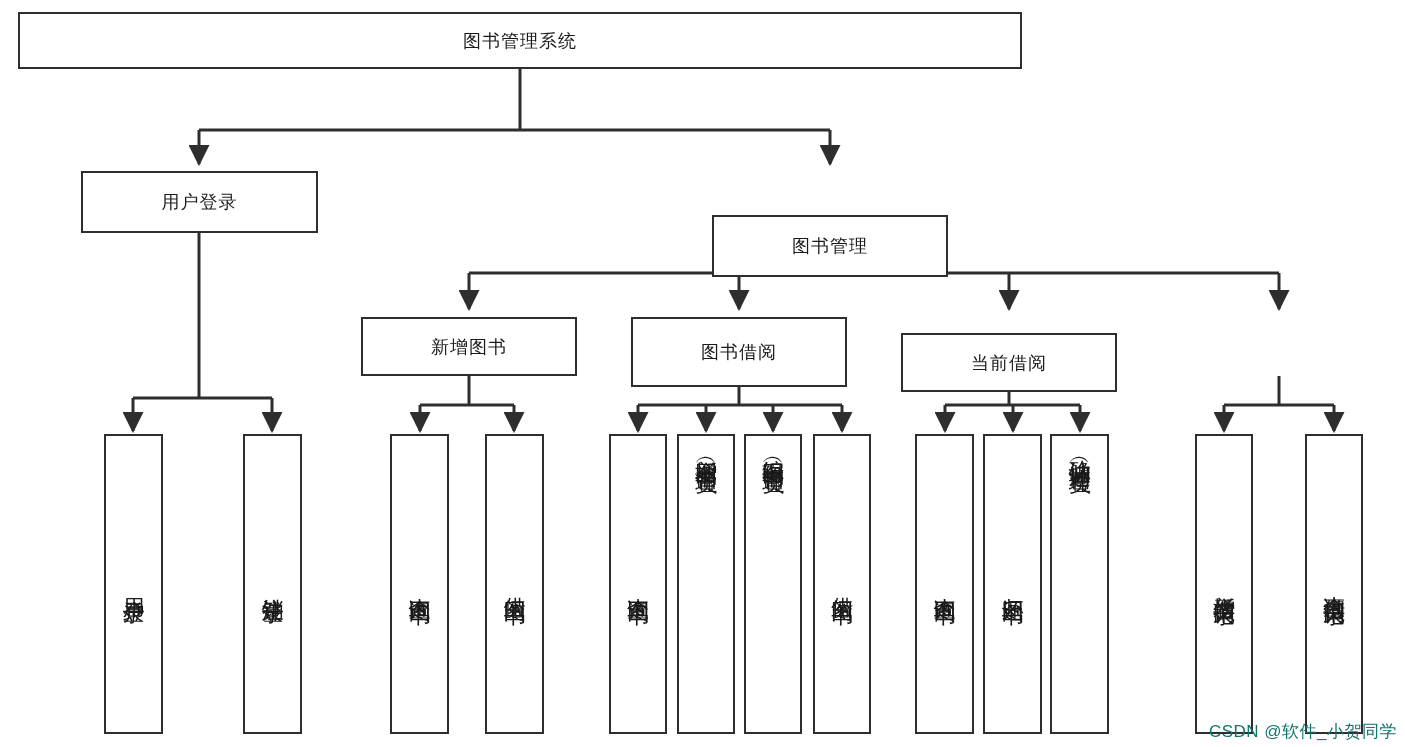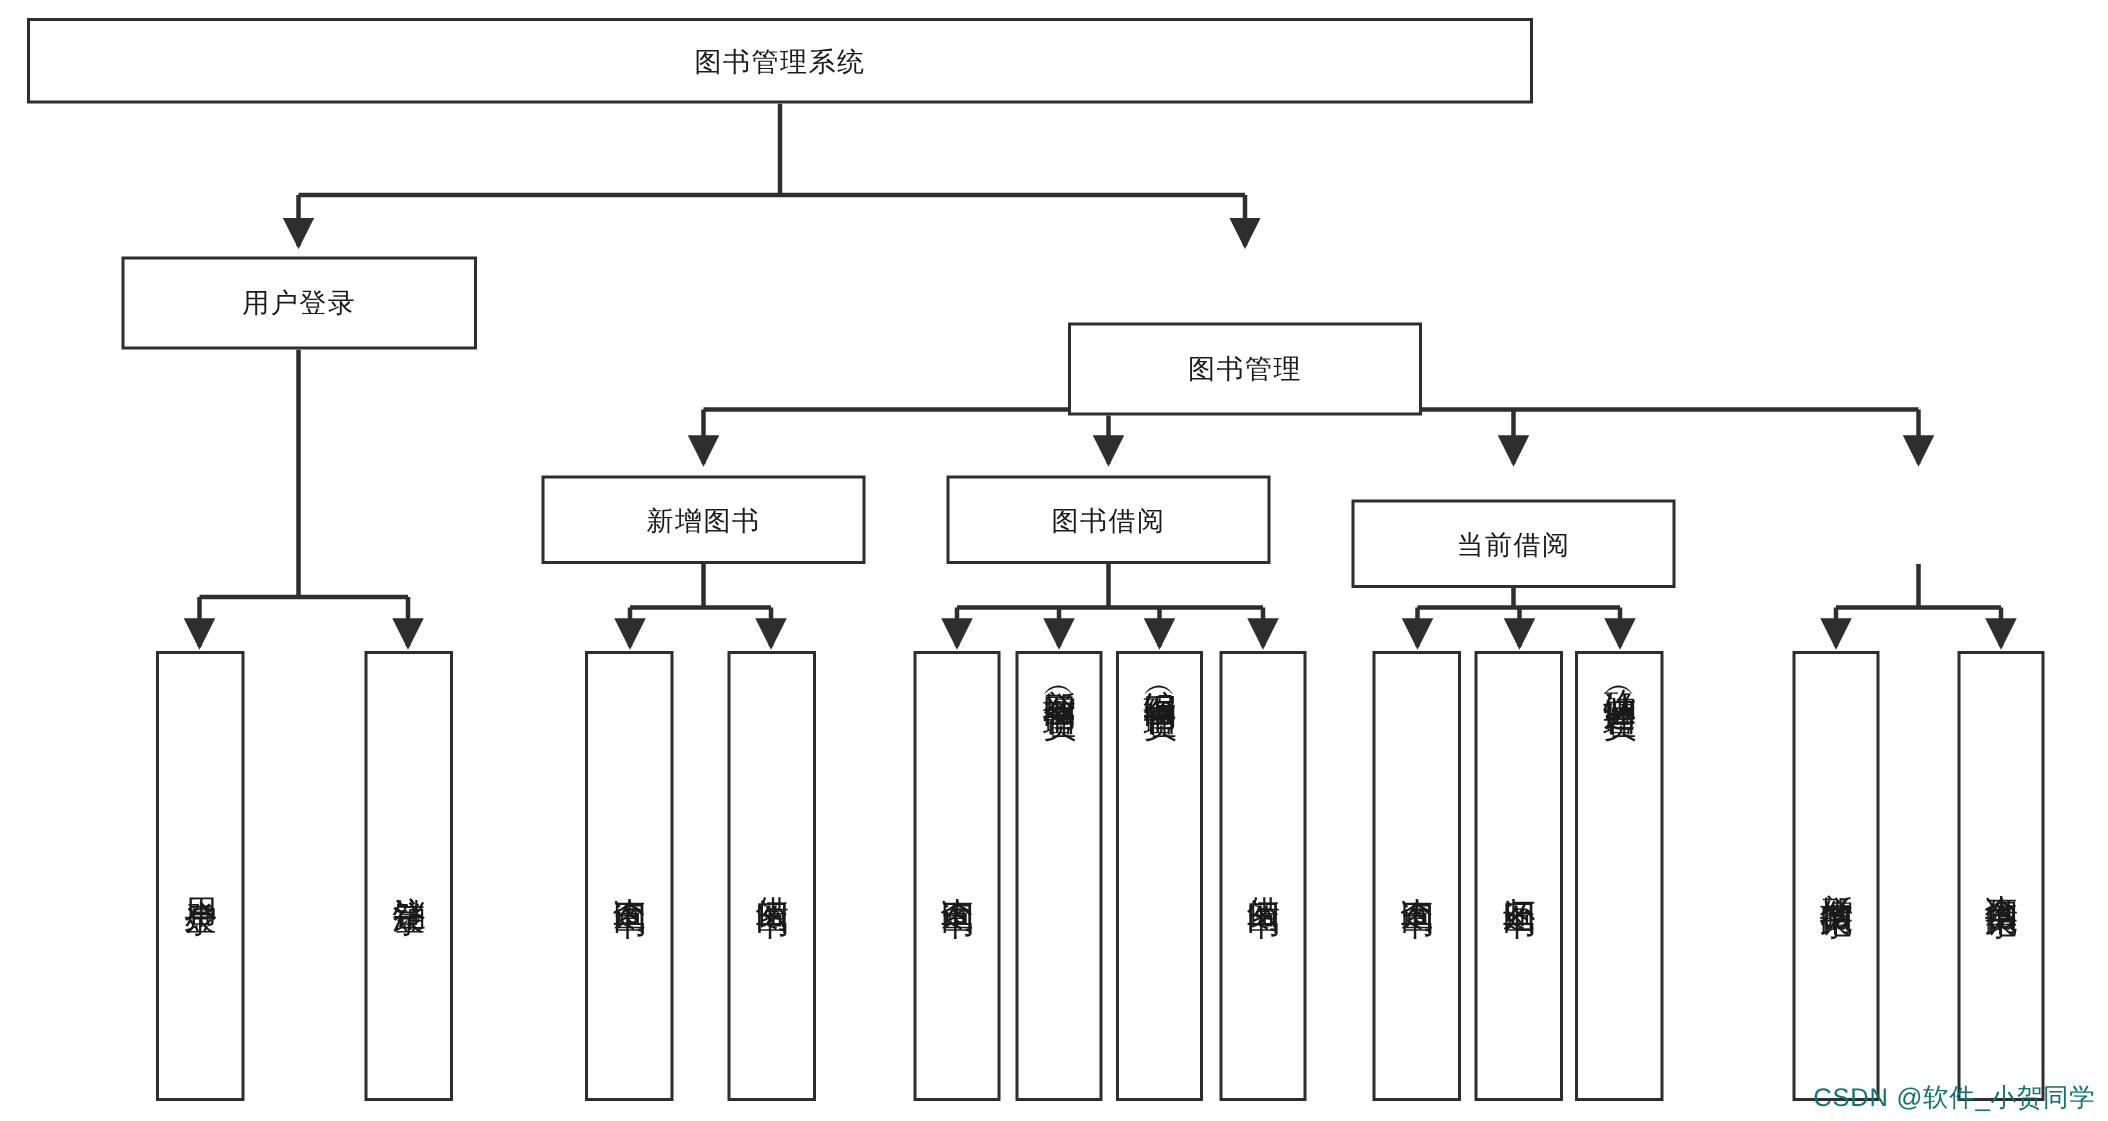--- a/index.html
+++ b/index.html
@@ -134,21 +134,21 @@
   </div>
 
   <div class="node horizontal" style="left:712px; top:171px; width:236px; height:62px;margin-top:44px;">
     <span>图书管理</span>
   </div>
 
   <div class="node horizontal" style="left:361px; top:317px; width:216px; height:59px;">
     <span>新增图书</span>
   </div>
 
-  <div class="node horizontal" style="left:631px; top:317px; width:216px; height:59px;">
+  <div class="node horizontal" style="left:631px; top:317px; width:216px; height:70px;">
     <span>图书借阅</span>
   </div>
 
   <div class="node horizontal" style="left:901px; top:333px; width:216px; height:59px;">
     <span>当前借阅</span>
   </div>
 
 
   <div class="node leaf centered" style="left:104px; top:434px; width:59px; height:300px;">
     <span class="vtext">用户登录</span>

